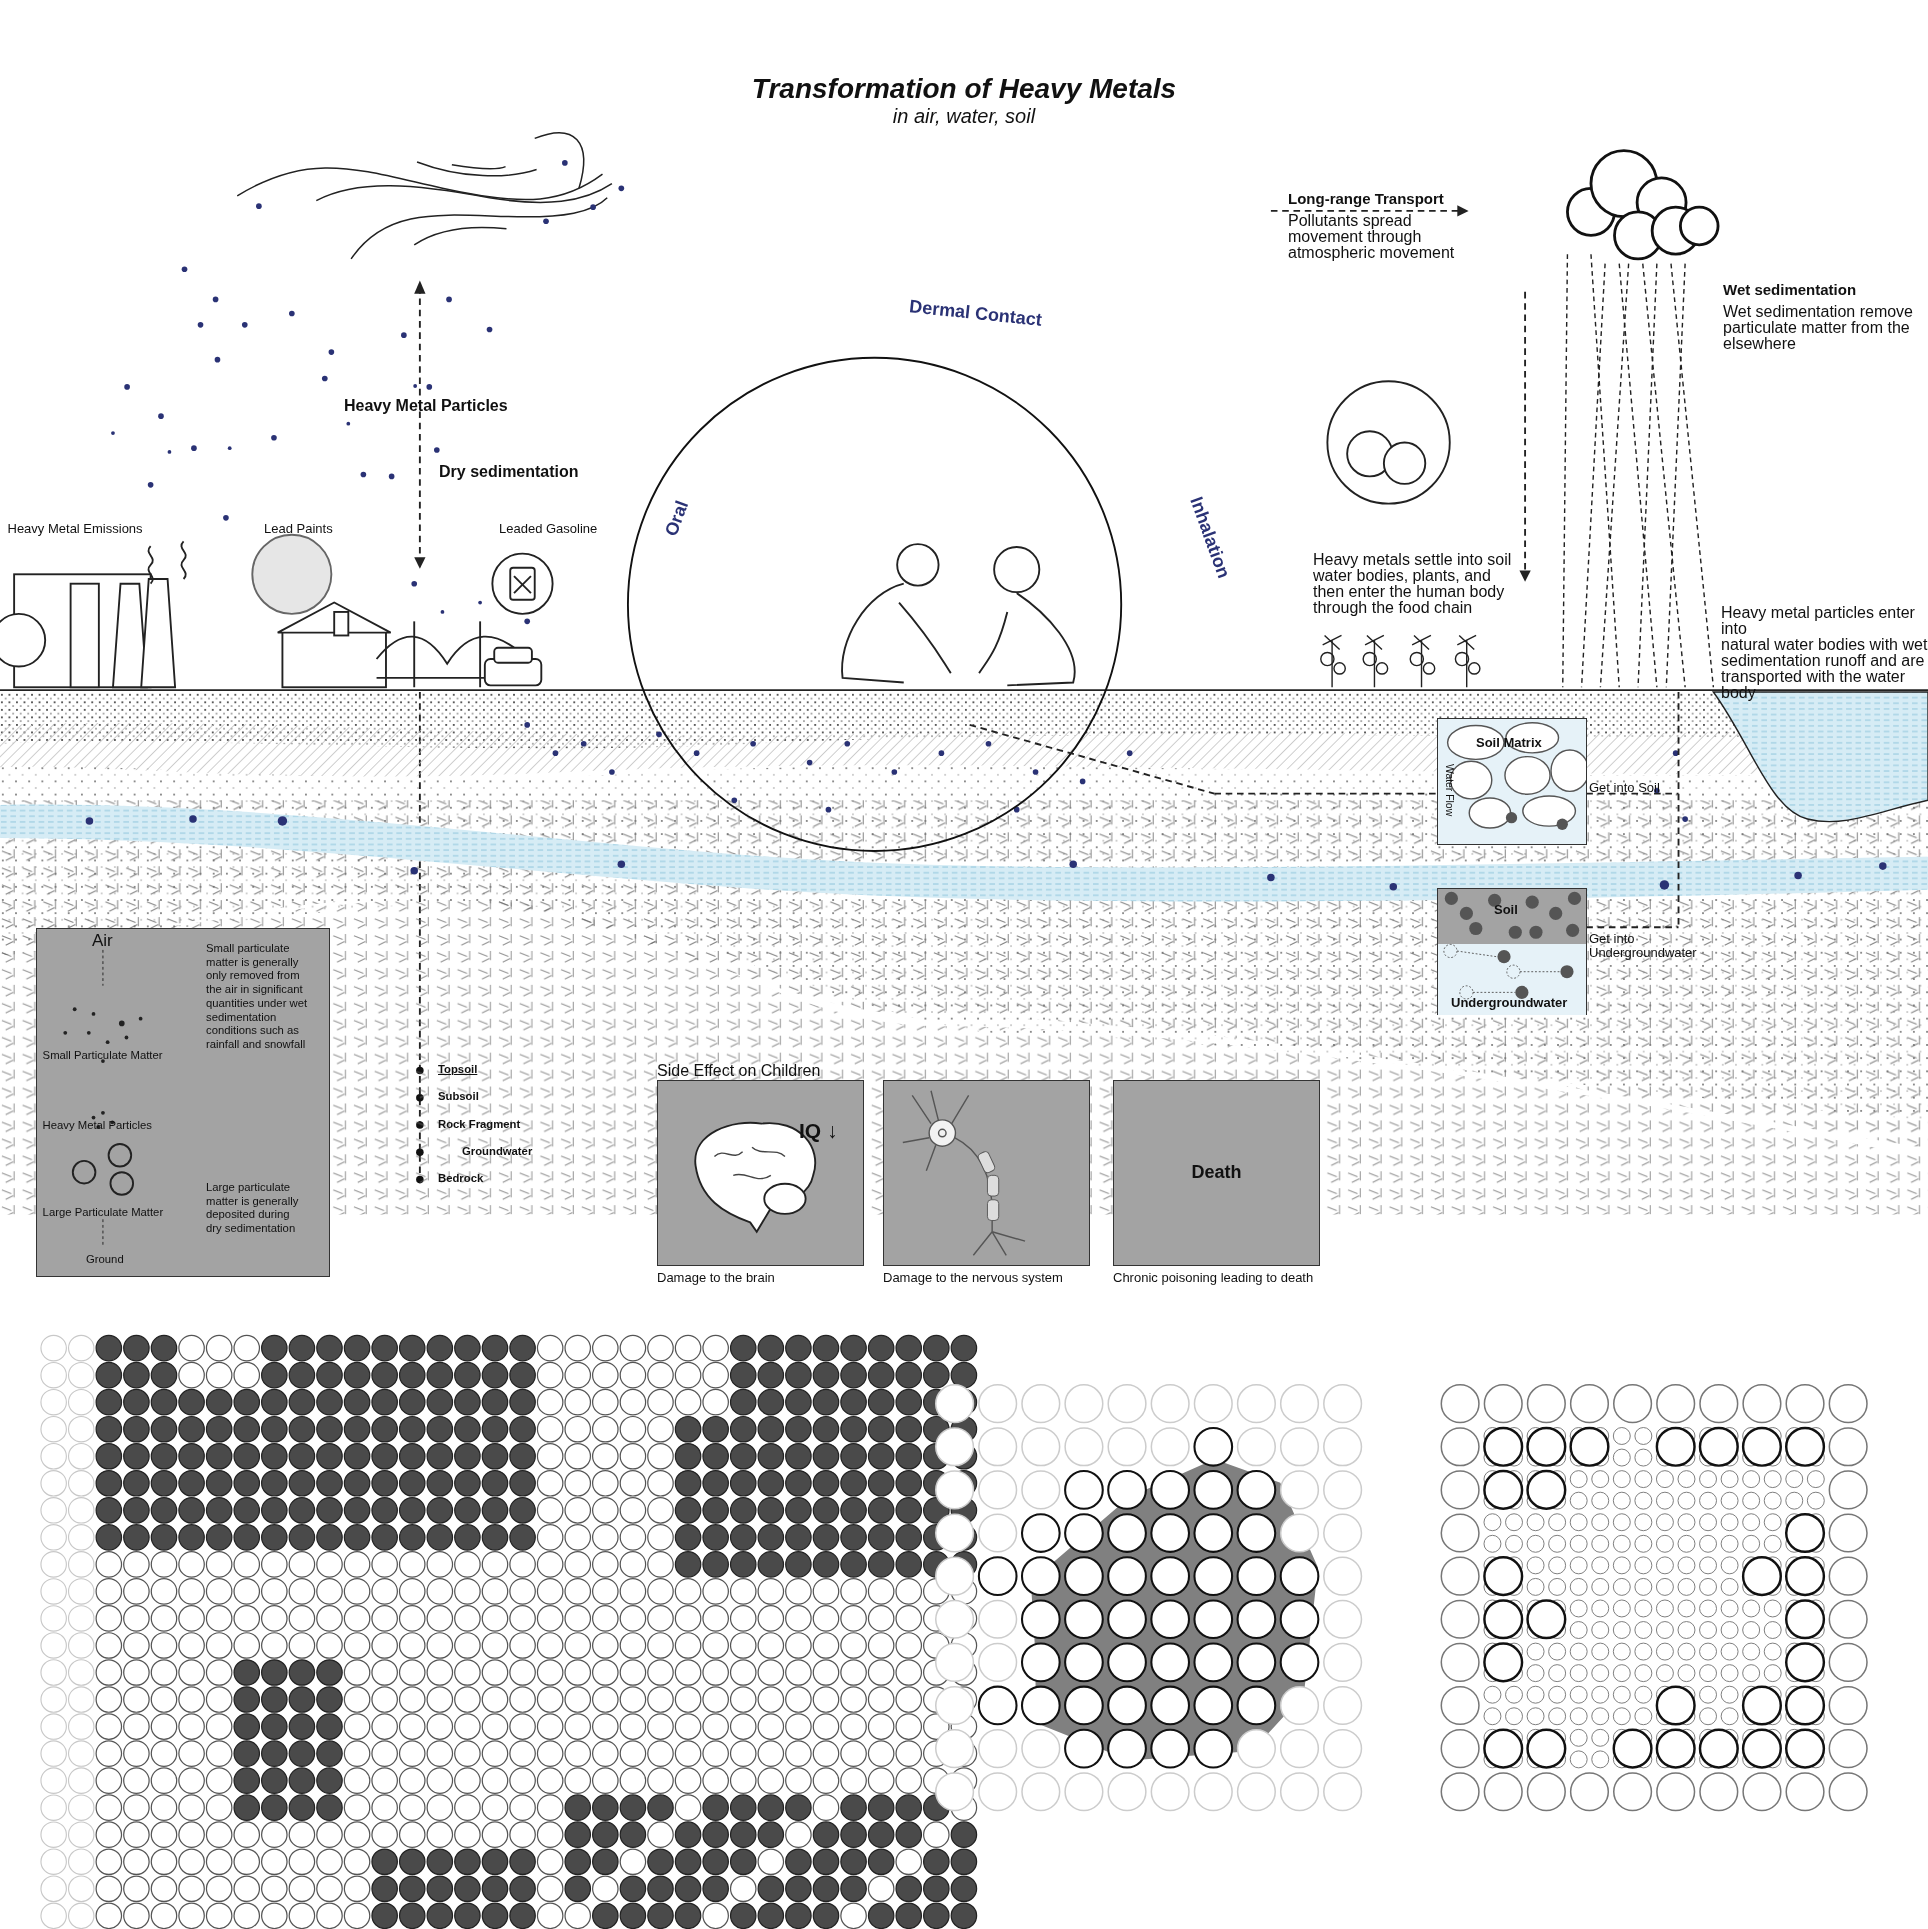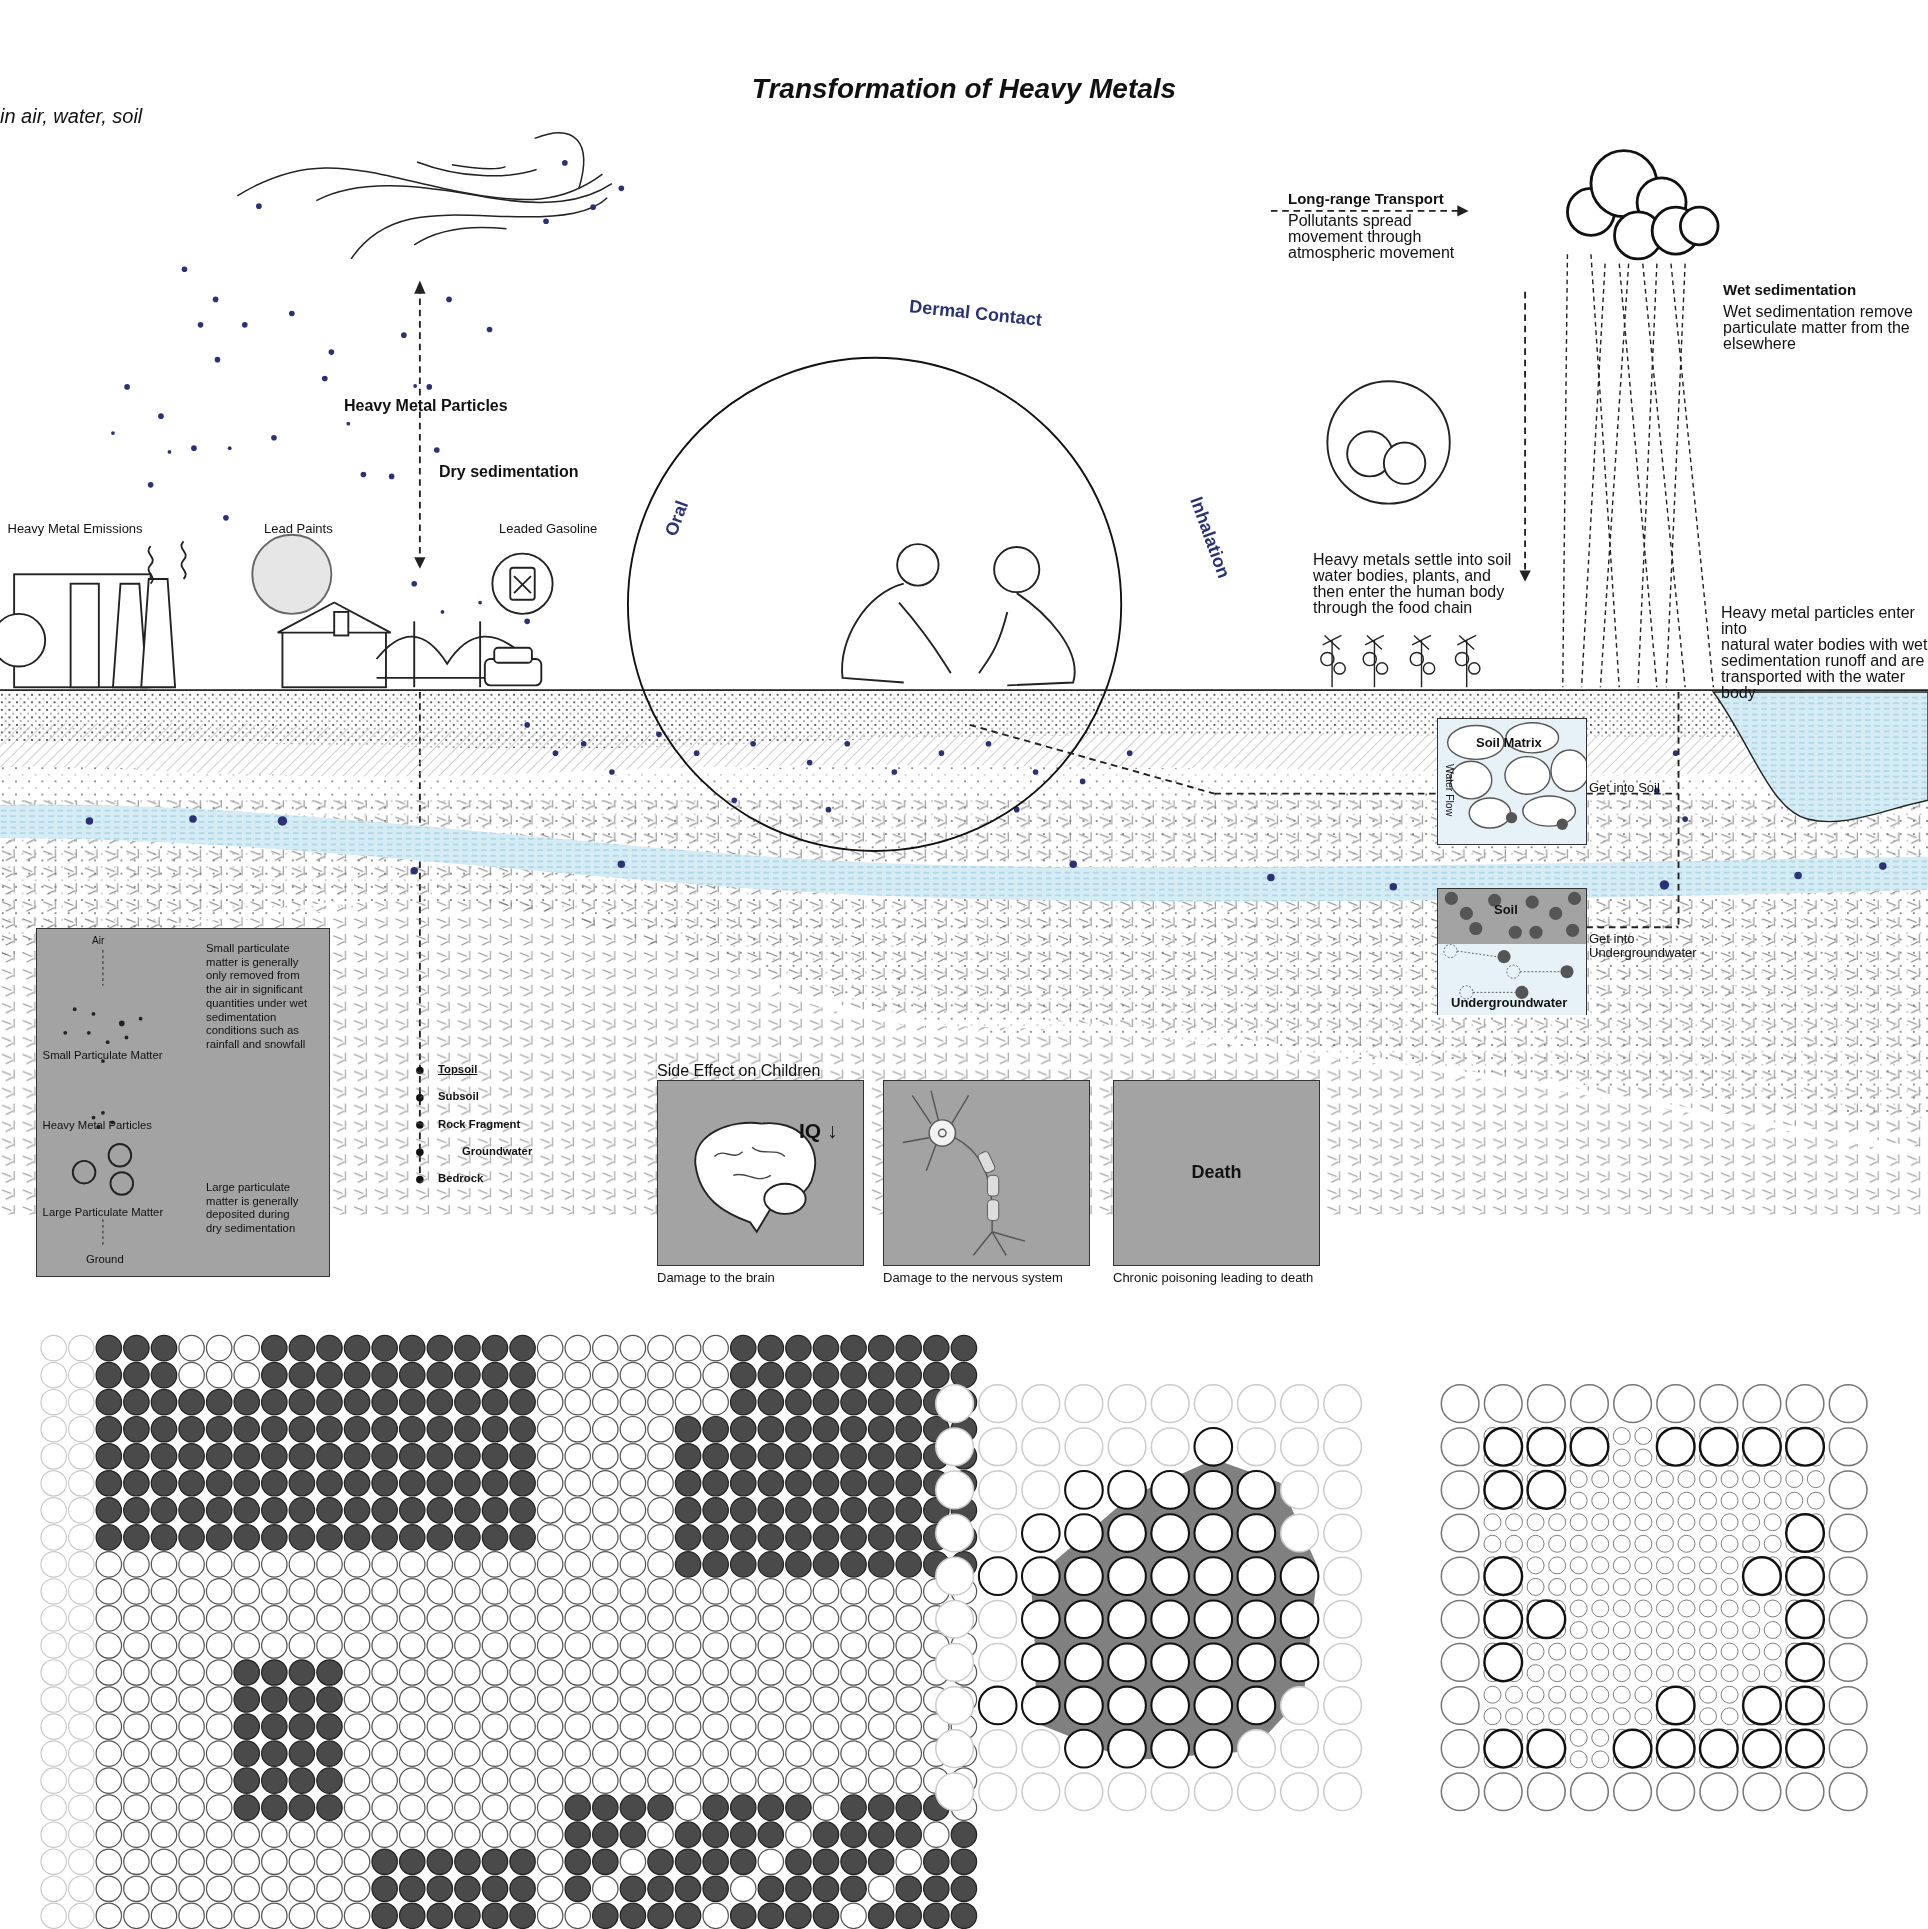--- a/index.html
+++ b/index.html
@@ -1,21 +1,21 @@
 <!DOCTYPE html>
 <html style="font-size:15px"><head>
 <meta charset="utf-8">
 <style>
   html, body { margin:0; padding:0; background:#ffffff; }
   body { width:1928px; height:1929px; position:relative; overflow:hidden;
          font-family:"Liberation Sans", sans-serif; color:#111; }
   .abs { position:absolute; }
   .title { left:0; width:1928px; top:73px; text-align:center; font-size:28px;
            font-weight:bold; font-style:italic; }
-  .subtitle { left:0; width:1928px; top:105px; font-size:20px;
+  .subtitle { left:0; width:1928px; top:105px; text-align:center; font-size:20px;
               font-style:italic; }
   .lbl { font-size:13px; line-height:16px; }
   .lblb { font-size:16px; font-weight:bold; }
   .blue-route { color:#2a3275; font-weight:bold; font-size:18px; }
   .para { font-size:16px; line-height:16px; }
   .box { border:1.9px solid #333; background:#a3a3a3; }
   svg { position:absolute; left:0; top:0; }
   .side-cap { font-size:13px; }
   .legend-item { font-size:11.3px; font-weight:bold; position:absolute; left:438px; }
 </style>
@@ -389,21 +389,21 @@
         <circle cx="80" cy="205" r="2"></circle>
         <circle cx="65" cy="210" r="2"></circle>
     </g>
     <g fill="none" stroke="#222" stroke-width="2">
       <circle cx="50" cy="258" r="12"></circle>
         <circle cx="88" cy="240" r="12"></circle>
         <circle cx="90" cy="270" r="12"></circle>
     </g>
     <line x1="70" y1="308" x2="70" y2="338" stroke="#222" stroke-dasharray="3,3"></line>
   </svg>
-  <div class="abs lbl" style="left:55px;top:3.8px;font-size:10px;">Air</div>
+  <div class="abs lbl" style="left:55px;top:3.8px;font-size:17px;">Air</div>
   <div class="abs lbl" style="left:5.6px;top:118px;font-size:11.3px;">Small Particulate Matter</div>
   <div class="abs lbl" style="left:5.6px;top:188px;font-size:11.3px;">Heavy Metal Particles</div>
   <div class="abs lbl" style="left:5.6px;top:275px;font-size:11.3px;">Large Particulate Matter</div>
   <div class="abs lbl" style="left:49px;top:322px;font-size:11.3px;">Ground</div>
   <div class="abs" style="left:169px;top:13px;font-size:11.3px;line-height:13.7px;">
     <div>Small particulate</div>
     <div>matter is generally</div>
     <div>only removed from</div>
     <div>the air in significant</div>
     <div>quantities under wet</div>

